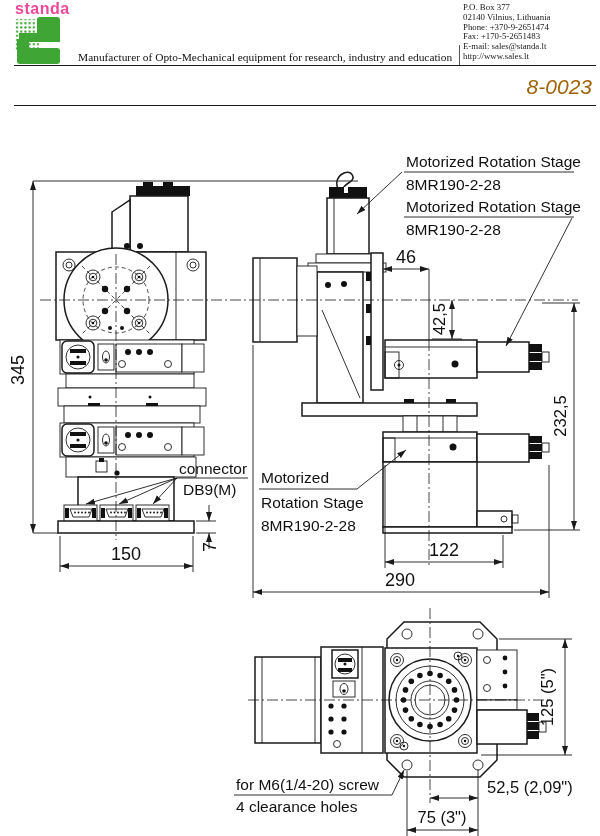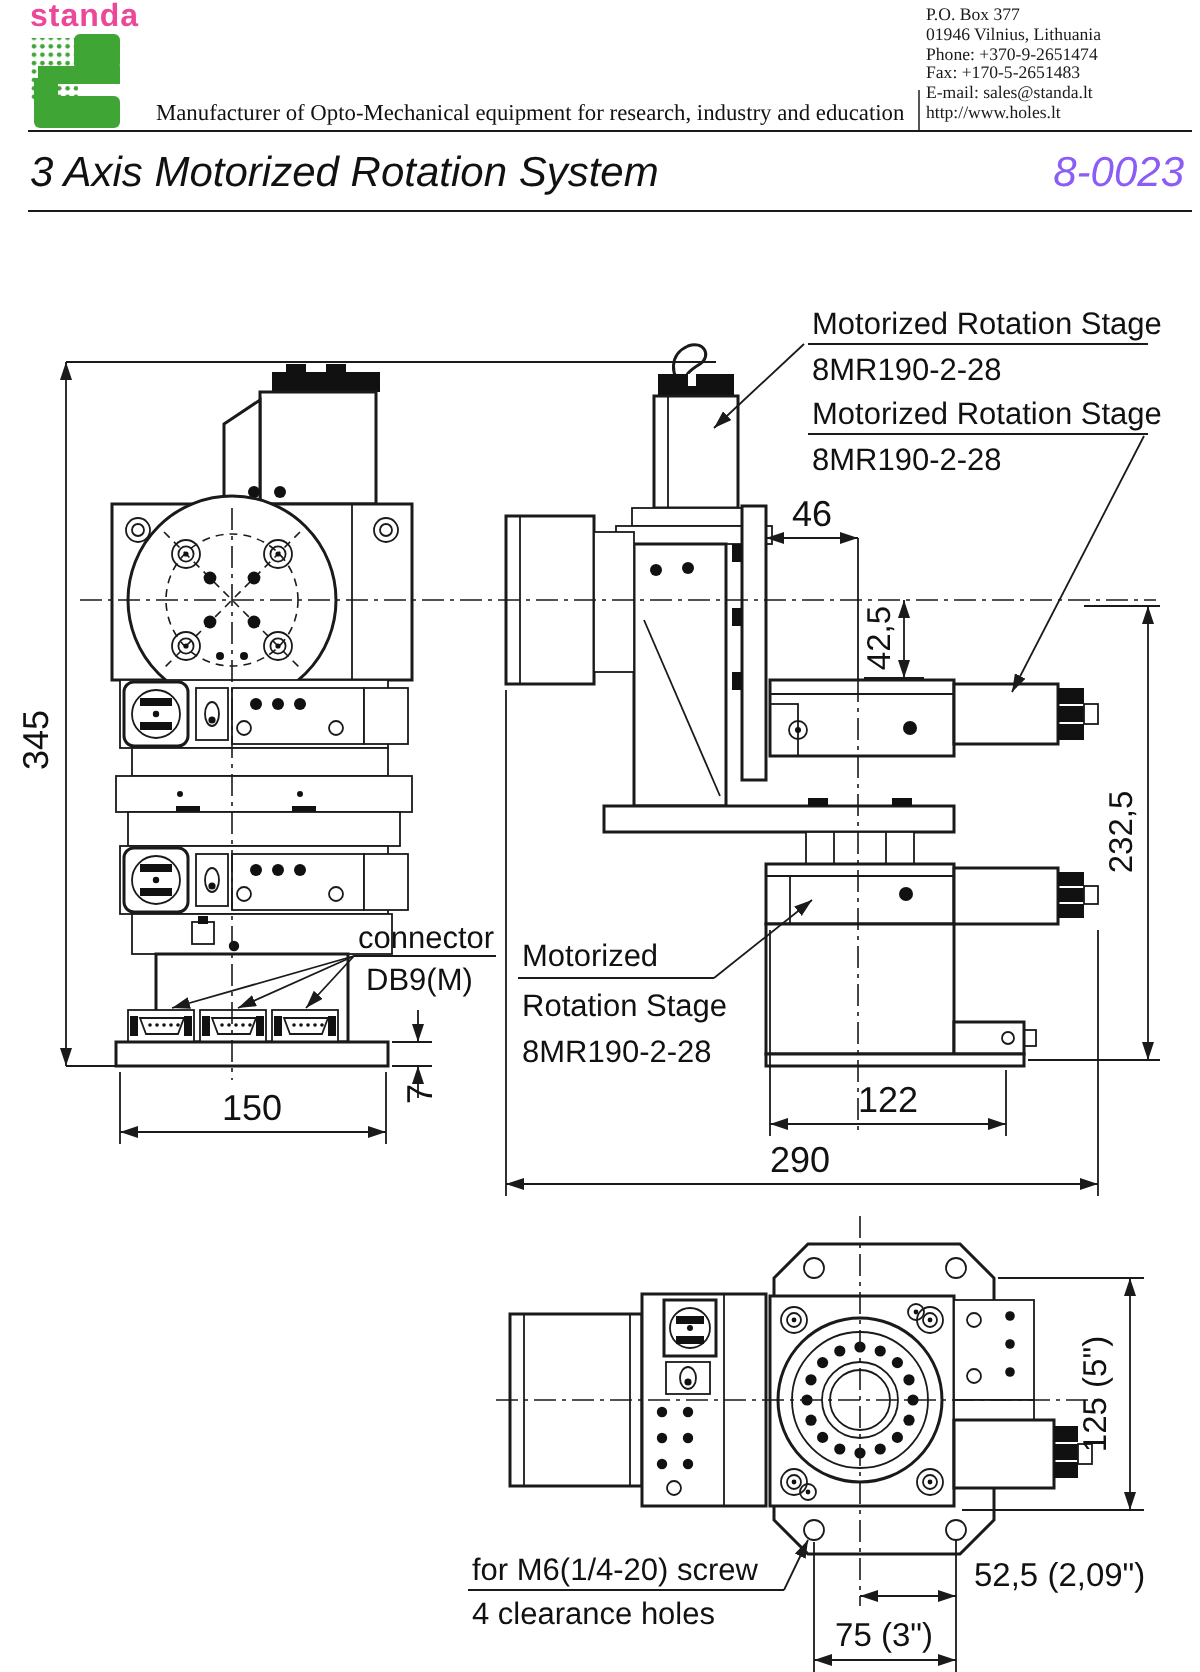--- a/index.html
+++ b/index.html
@@ -10,21 +10,21 @@
              letter-spacing:.5px;color:#ec4899;}
   .logo-s{position:absolute;left:15px;top:17px;}
   .contact{position:absolute;left:463px;top:3px;width:135px;
            font-family:"Liberation Serif",serif;font-size:8.8px;line-height:9.8px;color:#1a1a1a;}
   .vdiv{position:absolute;left:459px;top:45px;height:21px;border-left:1px solid #555;}
   .tagline{position:absolute;left:78px;top:51px;font-family:"Liberation Serif",serif;
            font-size:11.4px;color:#111;white-space:nowrap;}
   .rule1{position:absolute;left:14px;right:4px;top:65px;border-top:1.6px solid #1a1a1a;}
   .rule2{position:absolute;left:14px;right:4px;top:105px;border-top:1.6px solid #1a1a1a;}
   .title{position:absolute;left:15px;top:75px;font-size:21px;font-style:italic;color:#111;}
-  .pn{position:absolute;right:8px;top:75px;font-size:21px;font-style:italic;color:#8b5cf6;}
+  .pn{position:absolute;right:8px;top:75px;font-size:21px;font-style:italic;color:#a16207;}
   
   svg.draw{position:absolute;left:0;top:0;}
   .o{stroke:#1a1a1a;stroke-width:1.5;fill:none;stroke-linejoin:miter;}
   .t{stroke:#1a1a1a;stroke-width:.9;fill:none;}
   .d{stroke:#1a1a1a;stroke-width:.9;fill:none;}
   .w{fill:#fff;}
   .wf{fill:#fff;stroke:none;}
   .b{fill:#111;stroke:none;}
   .cl{stroke:#1a1a1a;stroke-width:.8;fill:none;stroke-dasharray:11 3 2 3;}
   .dsh{stroke:#1a1a1a;stroke-width:.8;fill:none;stroke-dasharray:4 3;}
@@ -45,30 +45,29 @@
       </pattern>
     </defs>
     <rect x="0" y="2" width="24" height="32" fill="url(#dots)"></rect>
     <rect x="22" y="0" width="23" height="18" rx="3" fill="#3fa535"></rect>
     <rect x="4" y="16" width="41" height="9" fill="#3fa535"></rect>
     <rect x="2" y="22" width="12" height="16" fill="#3fa535"></rect>
     <rect x="2" y="31" width="43" height="16" rx="3" fill="#3fa535"></rect>
   </svg>
   <div class="contact">
     <div>P.O. Box 377</div>
-    <div>01946 Vilnius, Lithuania</div>
+    <div>02140 Vilnius, Lithuania</div>
     <div>Phone: +370-9-2651474</div>
     <div>Fax: +170-5-2651483</div>
     <div>E-mail: sales@standa.lt</div>
-    <div>http://www.holes.lt</div>
+    <div>http://www.sales.lt</div>
   </div>
   <div class="vdiv"></div>
   <div class="tagline">Manufacturer of Opto-Mechanical equipment for research, industry and education</div>
   <div class="rule1"></div>
-  <div class="title">3 Axis Motorized Rotation System</div>
   <div class="pn">8-0023</div>
   <div class="rule2"></div>
 
   <svg class="draw" width="600" height="836" viewBox="0 0 600 836">
     <defs>
       <marker id="ar" orient="auto-start-reverse" markerWidth="10" markerHeight="8" refX="9" refY="3" markerUnits="userSpaceOnUse">
         <path d="M0,0 L9,3 L0,6 Z" fill="#1a1a1a"></path>
       </marker>
     </defs>
 

